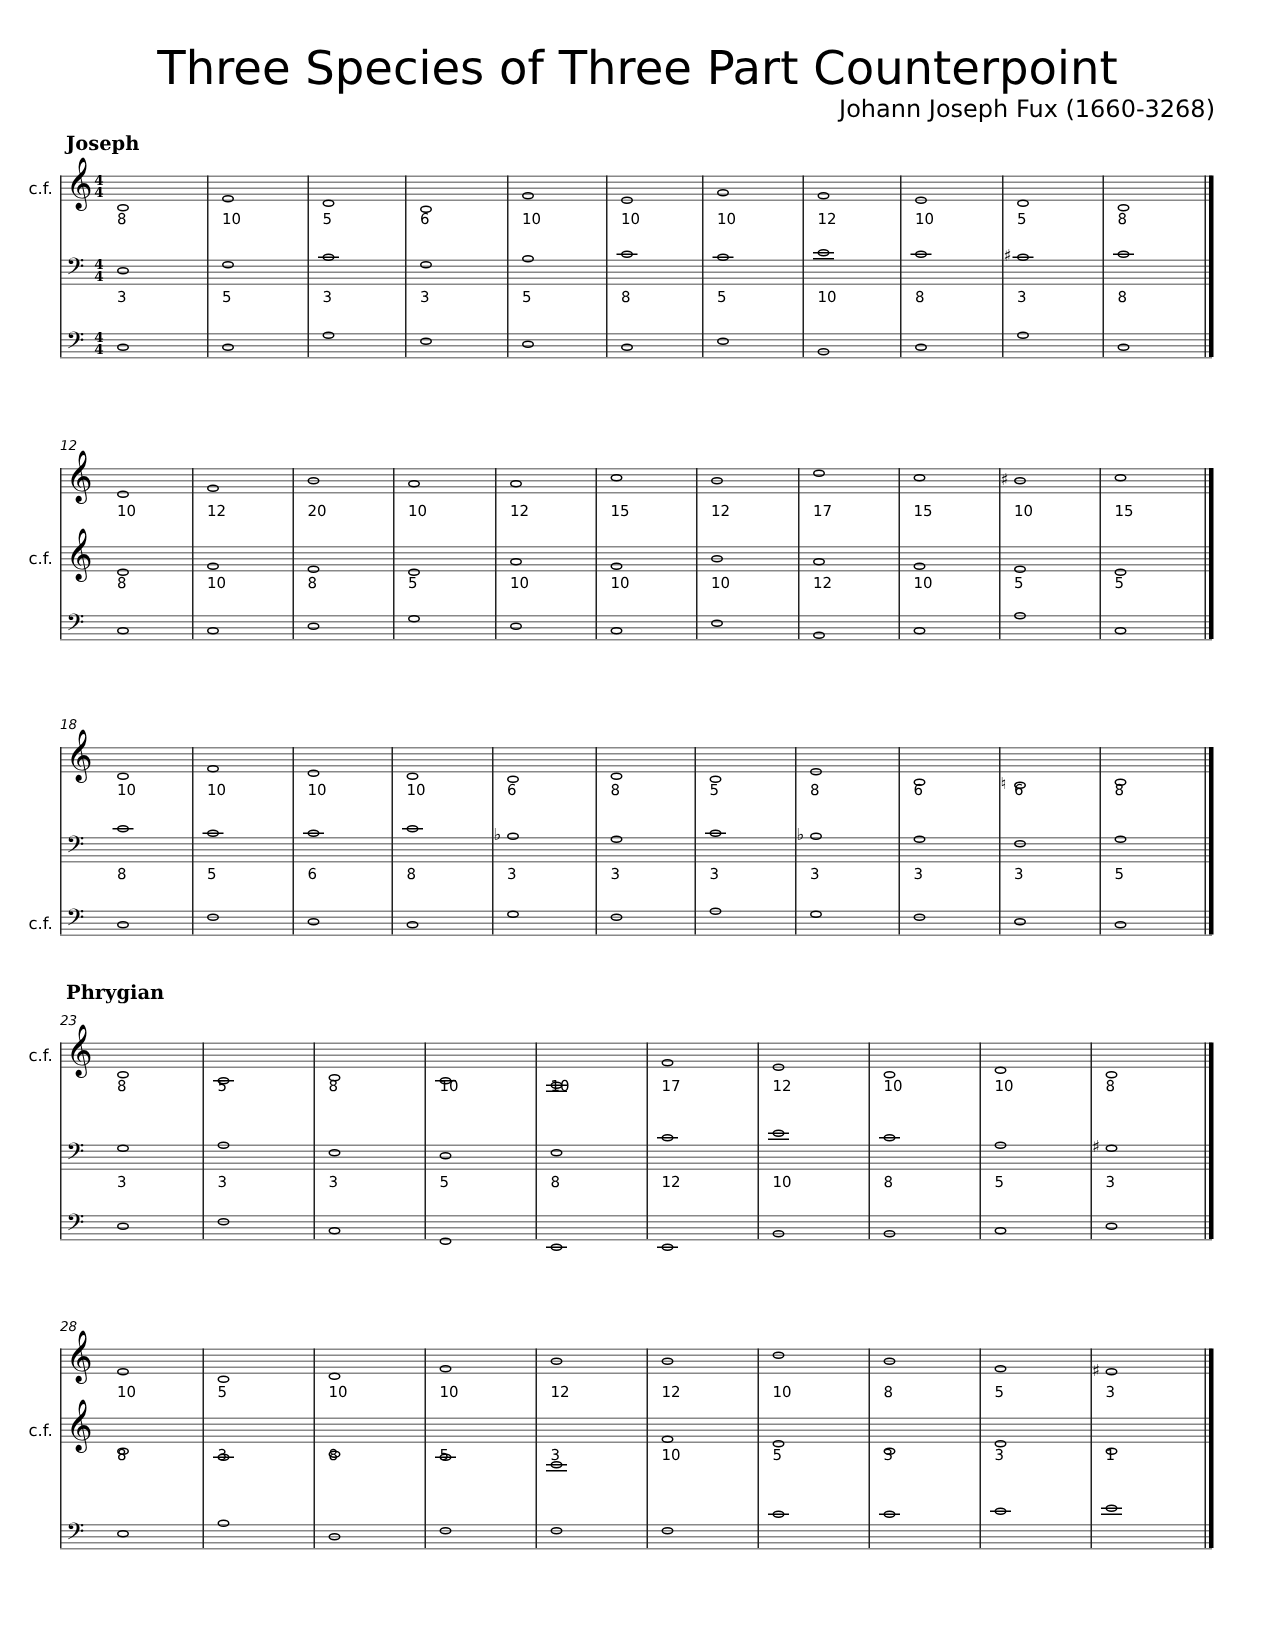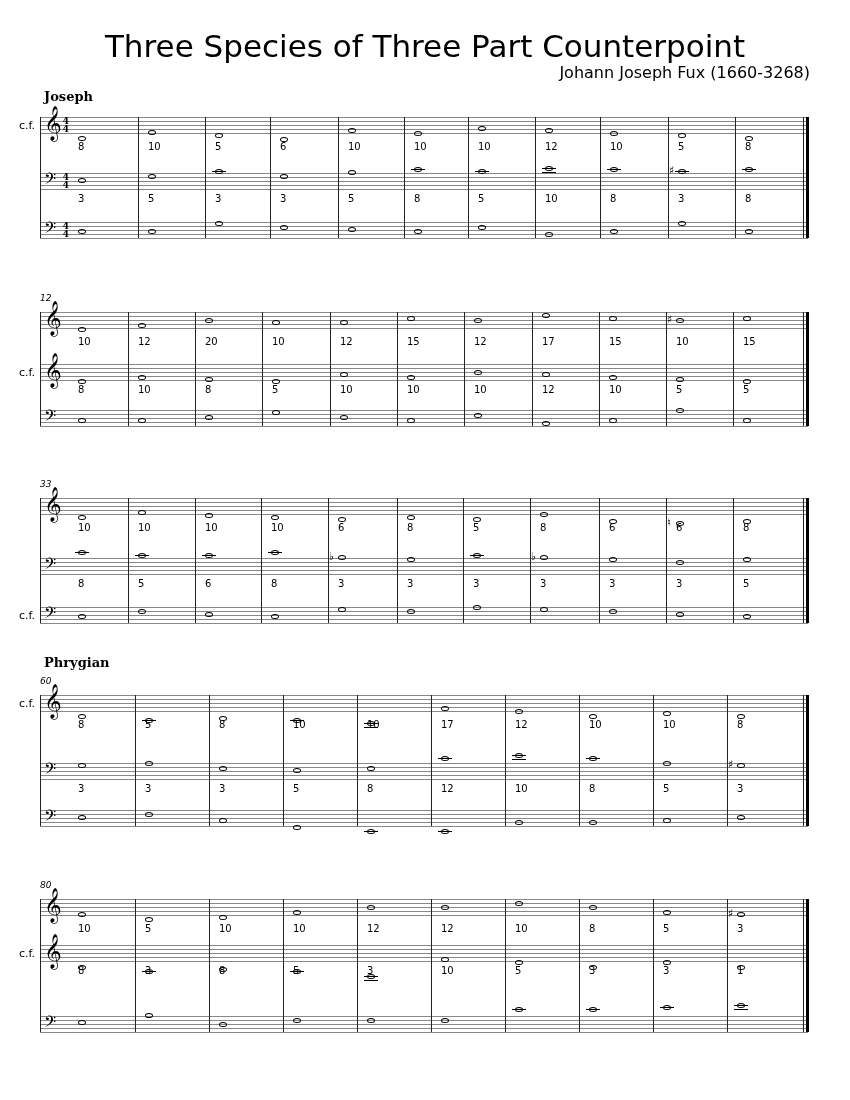--- a/index.html
+++ b/index.html
@@ -236,21 +236,21 @@
       <div class="fig" style="left:138px;top:384px">10</div>
       <div class="fig" style="left:205px;top:384px">8</div>
       <div class="fig" style="left:272px;top:384px">5</div>
       <div class="fig" style="left:340px;top:384px">10</div>
       <div class="fig" style="left:407px;top:384px">10</div>
       <div class="fig" style="left:474px;top:384px">10</div>
       <div class="fig" style="left:542px;top:384px">12</div>
       <div class="fig" style="left:609px;top:384px">10</div>
       <div class="fig" style="left:676px;top:384px">5</div>
       <div class="fig" style="left:743px;top:384px">5</div>
-      <div class="barnum" style="top:479px">33</div>
+      <div class="barnum" style="top:479px">18</div>
       <div class="cf" style="top:609px">c.f.</div>
       <div class="staff" style="top:498px">
         <div class="line" style="top:0px"></div>
         <div class="line" style="top:4px"></div>
         <div class="line" style="top:8px"></div>
         <div class="line" style="top:12px"></div>
         <div class="line" style="top:16px"></div>
       </div>
       <div class="clef treble" style="left:44px;top:489px">𝄞</div>
       <div class="staff" style="top:558px">
@@ -338,21 +338,21 @@
       <div class="fig" style="left:138px;top:578px">5</div>
       <div class="fig" style="left:205px;top:578px">6</div>
       <div class="fig" style="left:271px;top:578px">8</div>
       <div class="fig" style="left:338px;top:578px">3</div>
       <div class="fig" style="left:407px;top:578px">3</div>
       <div class="fig" style="left:473px;top:578px">3</div>
       <div class="fig" style="left:540px;top:578px">3</div>
       <div class="fig" style="left:609px;top:578px">3</div>
       <div class="fig" style="left:676px;top:578px">3</div>
       <div class="fig" style="left:743px;top:578px">5</div>
-      <div class="barnum" style="top:676px">60</div>
+      <div class="barnum" style="top:676px">23</div>
       <div class="cf" style="top:697px">c.f.</div>
       <div class="staff" style="top:695px">
         <div class="line" style="top:0px"></div>
         <div class="line" style="top:4px"></div>
         <div class="line" style="top:8px"></div>
         <div class="line" style="top:12px"></div>
         <div class="line" style="top:16px"></div>
       </div>
       <div class="clef treble" style="left:44px;top:686px">𝄞</div>
       <div class="staff" style="top:763px">
@@ -437,21 +437,21 @@
       <div class="fig" style="left:78px;top:783px">3</div>
       <div class="fig" style="left:145px;top:783px">3</div>
       <div class="fig" style="left:219px;top:783px">3</div>
       <div class="fig" style="left:293px;top:783px">5</div>
       <div class="fig" style="left:367px;top:783px">8</div>
       <div class="fig" style="left:441px;top:783px">12</div>
       <div class="fig" style="left:515px;top:783px">10</div>
       <div class="fig" style="left:589px;top:783px">8</div>
       <div class="fig" style="left:663px;top:783px">5</div>
       <div class="fig" style="left:737px;top:783px">3</div>
-      <div class="barnum" style="top:880px">80</div>
+      <div class="barnum" style="top:880px">28</div>
       <div class="cf" style="top:947px">c.f.</div>
       <div class="staff" style="top:899px">
         <div class="line" style="top:0px"></div>
         <div class="line" style="top:4px"></div>
         <div class="line" style="top:8px"></div>
         <div class="line" style="top:12px"></div>
         <div class="line" style="top:16px"></div>
       </div>
       <div class="clef treble" style="left:44px;top:890px">𝄞</div>
       <div class="staff" style="top:945px">

